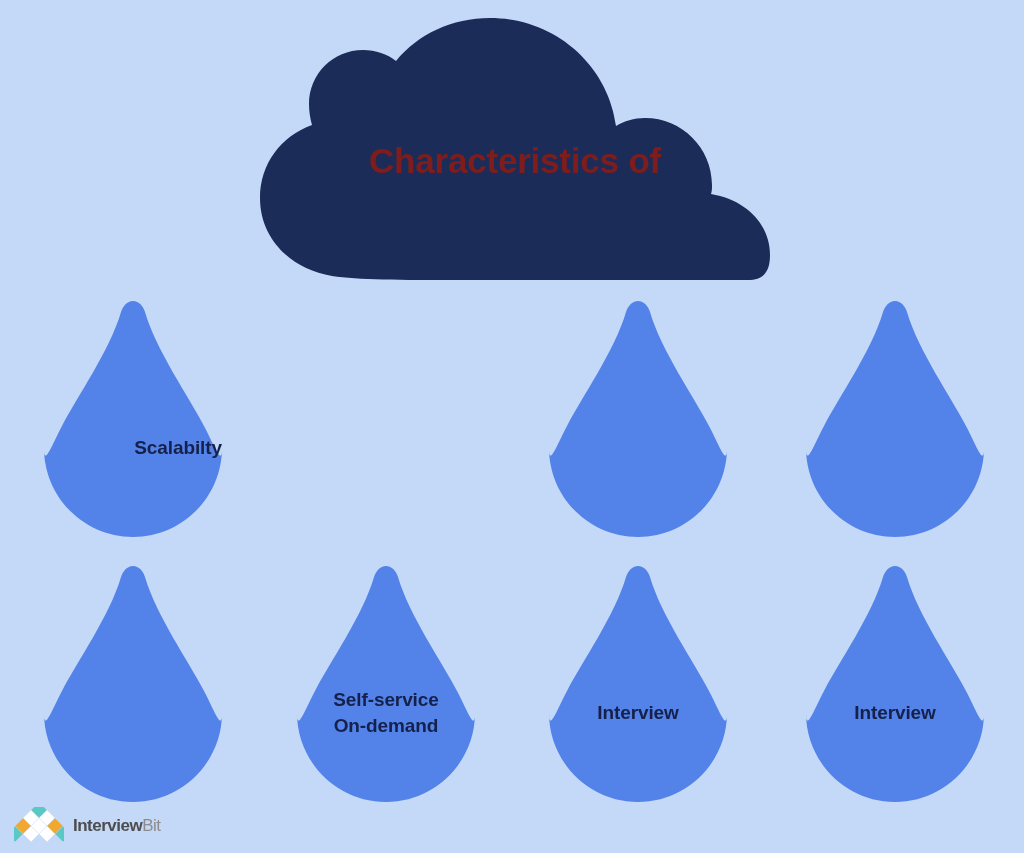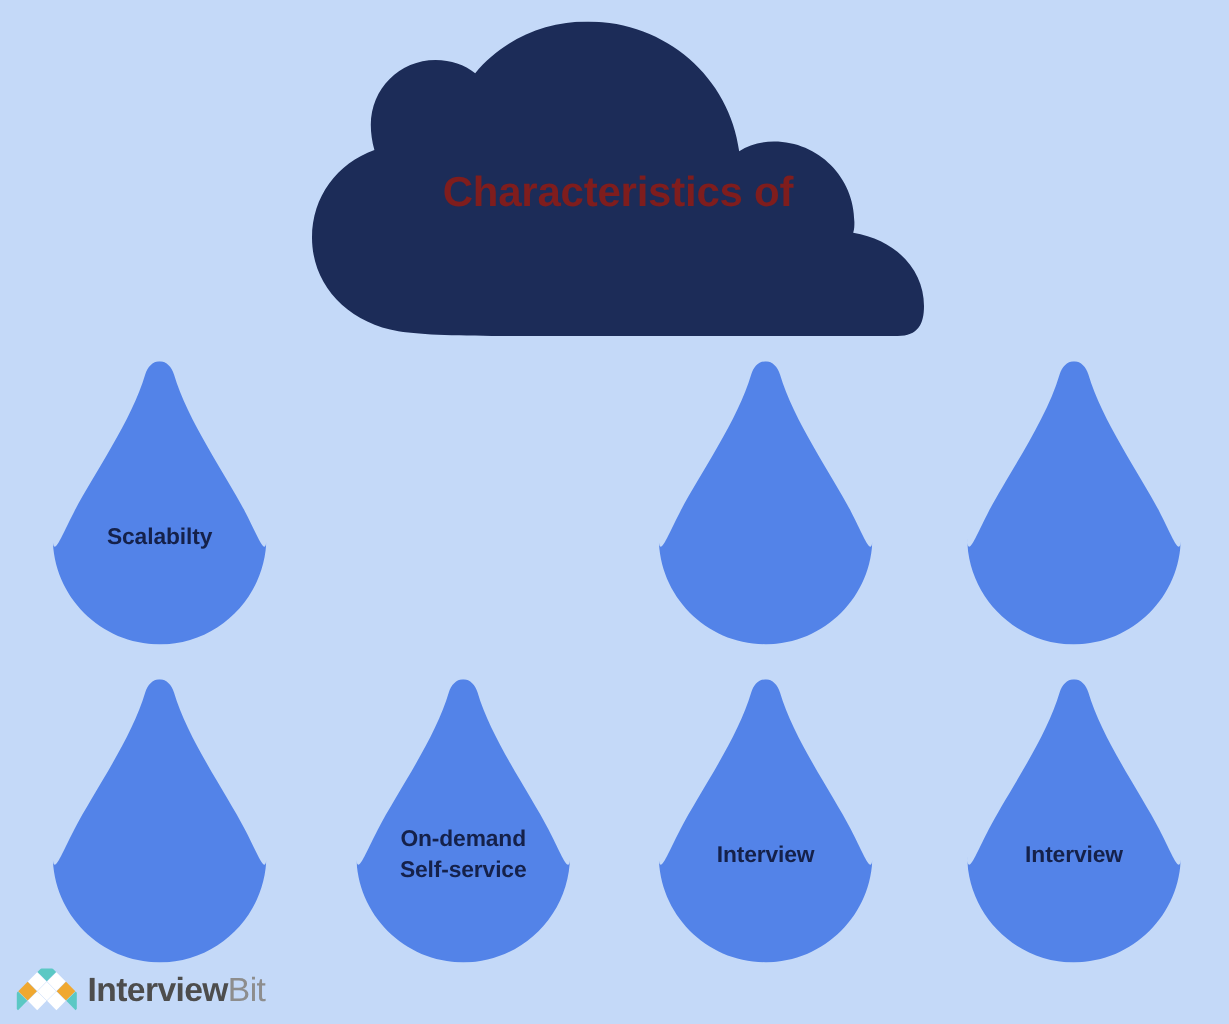--- a/index.html
+++ b/index.html
@@ -78,21 +78,21 @@
     color: #15214a;
     font-size: 19px;
     font-weight: bold;
     line-height: 1.35;
     letter-spacing: -0.1px;
     pointer-events: none;
   }
   .drop-label .line { display: block; white-space: nowrap; }
 
   
-  .row1 .drop-label { top: 134px; }
+  .row1 .drop-label { top: 134px; text-align: right; }
   
   .row2 .drop-label { top: 128px; }
   .drop.lines-1 .drop-label { top: 134px; }
   .drop.lines-2 .drop-label { top: 121px; }
   .drop.lines-3 .drop-label { top: 108px; }
 
   
   .col-0 { left: 44px; }
   .col-1 { left: 297px; }
   .col-2 { left: 549px; }
@@ -106,21 +106,21 @@
     position: absolute;
     left: 14px;
     bottom: 8px;
     height: 40px;
     display: flex;
     align-items: center;
     gap: 9px;
   }
   .logo-mark { width: 50px; height: 36px; display: block; }
   .logo-text {
-    font-size: 28px;
+    font-size: 17px;
     font-weight: bold;
     letter-spacing: -0.5px;
     line-height: 1;
     white-space: nowrap;
   }
   .logo-text .t1 { color: #4d4d4d; }
   .logo-text .t2 { color: #8d8d8d; font-weight: normal; }
 </style>
 </head>
 <body>
@@ -179,22 +179,22 @@
       <svg class="drop-svg" viewBox="0 0 178 236" xmlns="http://www.w3.org/2000/svg">
         <path fill="#5383e8" d="M 89 0 C 95 0 99 5 101 11 C 112 49 145 96 160 125 C 171 146 178 166 178 147 C 178 196 138 236 89 236 C 40 236 0 196 0 147 C 0 166 7 146 18 125 C 33 96 66 49 77 11 C 79 5 83 0 89 0 Z"></path>
       </svg>
     </div>
 
     <div class="drop row2 col-1 lines-2">
       <svg class="drop-svg" viewBox="0 0 178 236" xmlns="http://www.w3.org/2000/svg">
         <path fill="#5383e8" d="M 89 0 C 95 0 99 5 101 11 C 112 49 145 96 160 125 C 171 146 178 166 178 147 C 178 196 138 236 89 236 C 40 236 0 196 0 147 C 0 166 7 146 18 125 C 33 96 66 49 77 11 C 79 5 83 0 89 0 Z"></path>
       </svg>
       <div class="drop-label">
+        <span class="line">Self-service</span>
         <span class="line">On-demand</span>
-        <span class="line">Self-service</span>
       </div>
     </div>
 
     <div class="drop row2 col-2 lines-1">
       <svg class="drop-svg" viewBox="0 0 178 236" xmlns="http://www.w3.org/2000/svg">
         <path fill="#5383e8" d="M 89 0 C 95 0 99 5 101 11 C 112 49 145 96 160 125 C 171 146 178 166 178 147 C 178 196 138 236 89 236 C 40 236 0 196 0 147 C 0 166 7 146 18 125 C 33 96 66 49 77 11 C 79 5 83 0 89 0 Z"></path>
       </svg>
       <div class="drop-label">
         <span class="line">Interview</span>
       </div>

